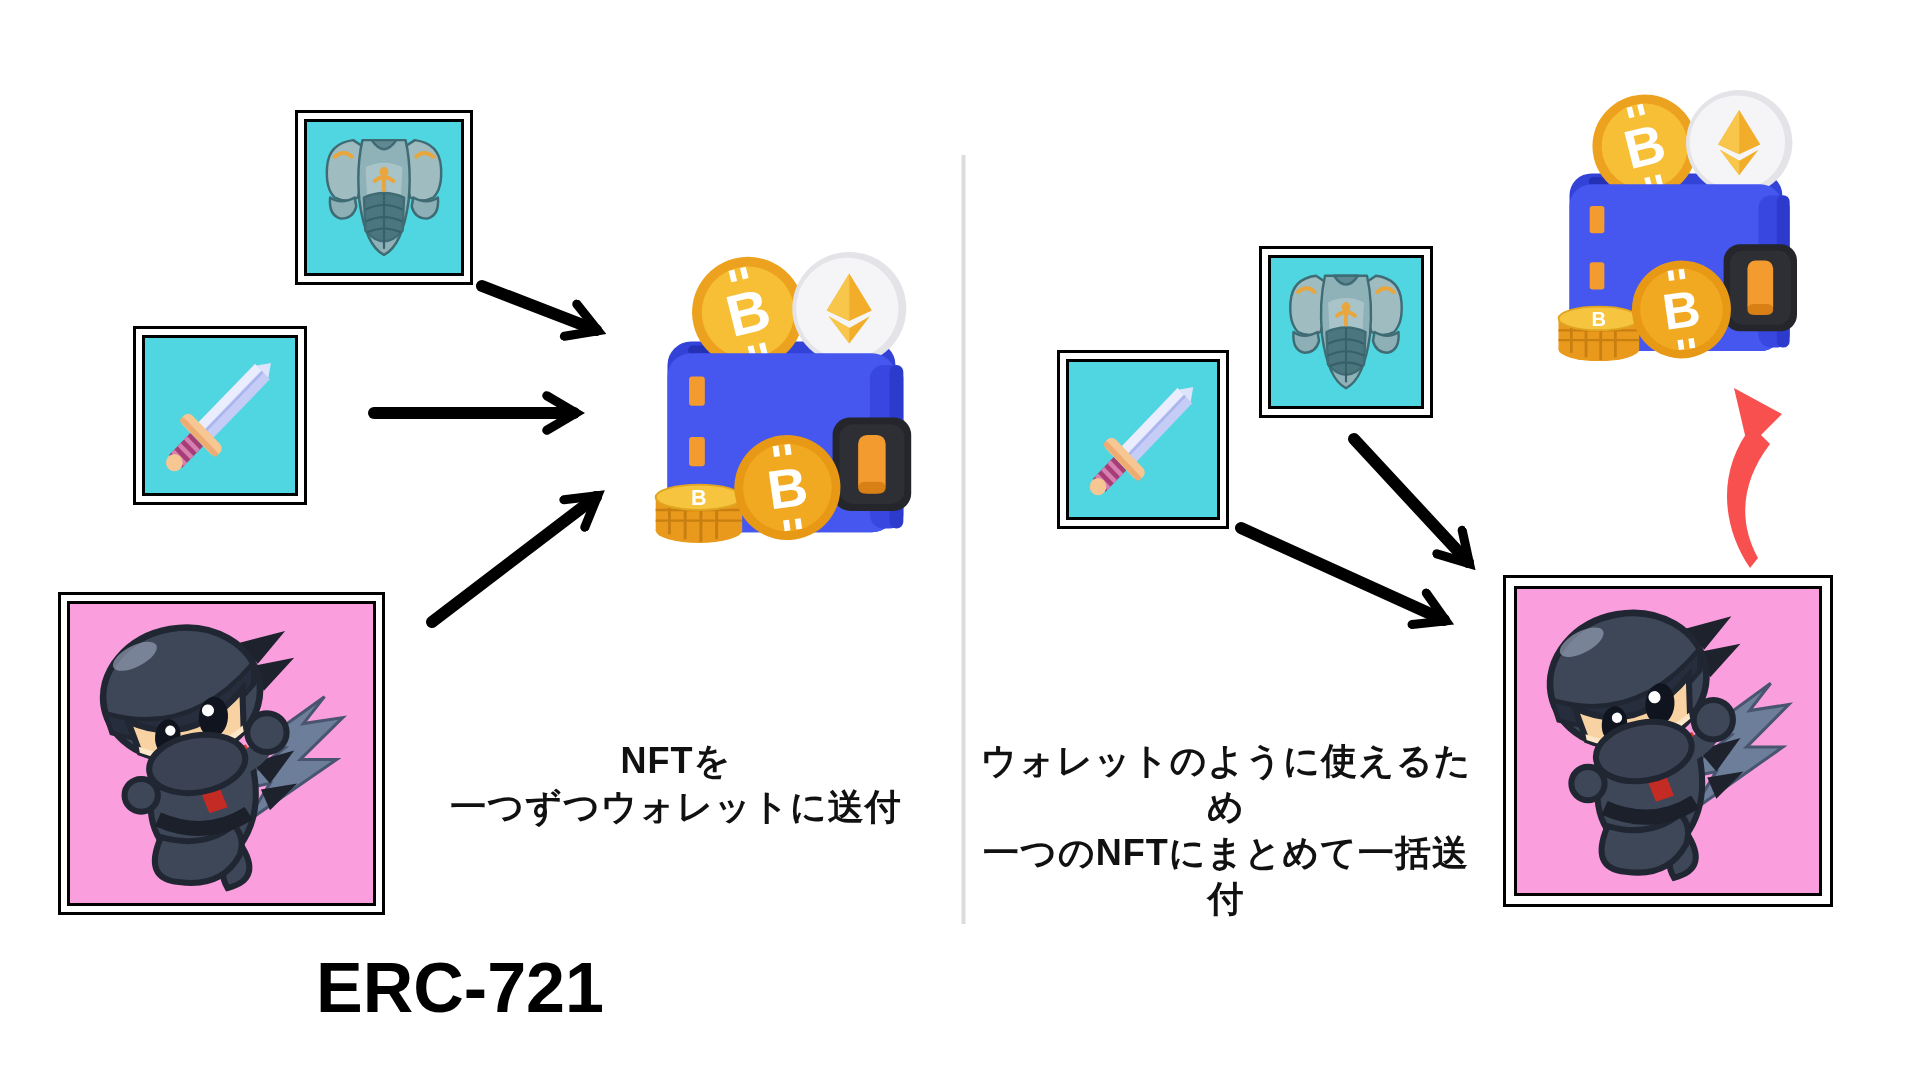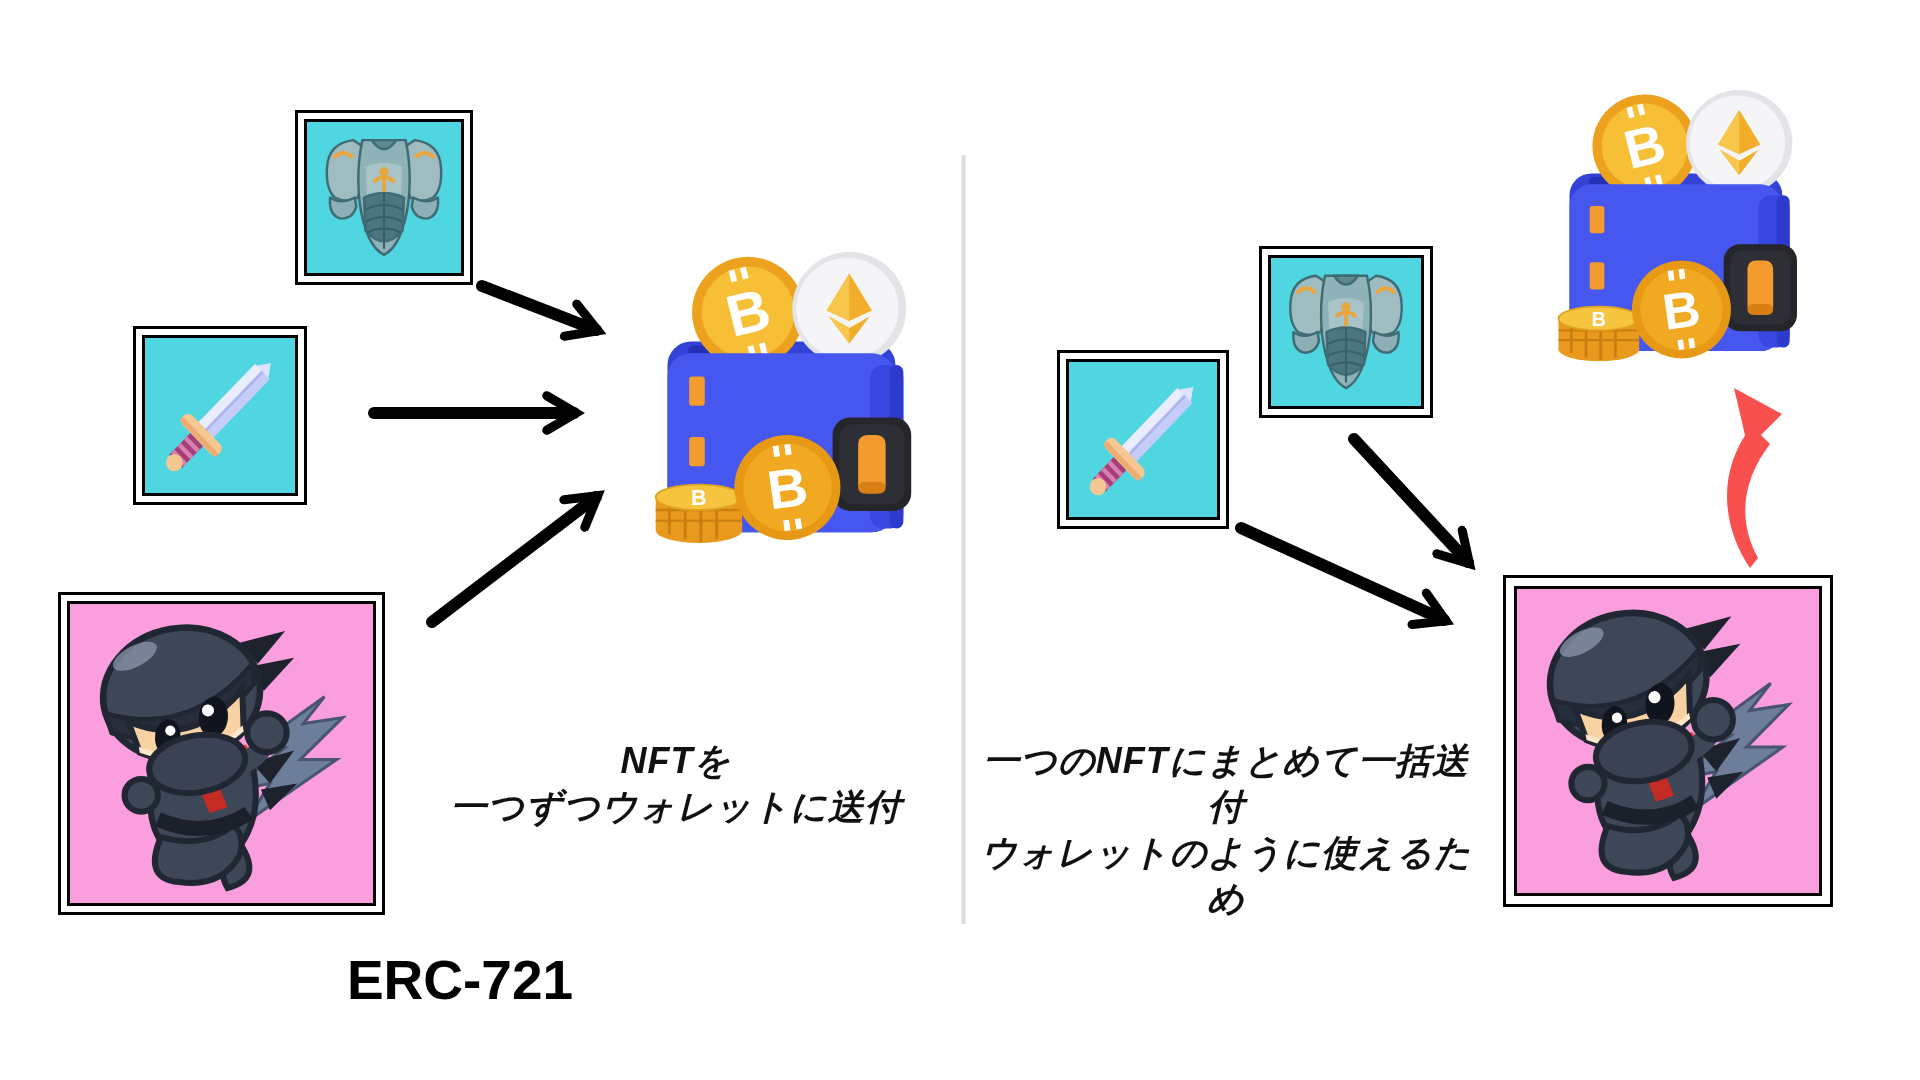--- a/index.html
+++ b/index.html
@@ -4,22 +4,22 @@
 <style>
   html,body{margin:0;padding:0;background:#fff;}
   .canvas{position:relative;width:1920px;height:1080px;background:#ffffff;overflow:hidden;
           font-family:"Liberation Sans","DejaVu Sans",sans-serif;}
   .abs{position:absolute;}
   
   .nft-box{position:absolute;background:#ffffff;border:3px solid #000;padding:6px;box-sizing:border-box;}
   .nft-inner{width:100%;height:100%;border:3px solid #000;box-sizing:border-box;overflow:hidden;}
   .nft-inner svg{display:block;width:100%;height:100%;}
   .art svg{display:block;width:100%;height:100%;}
-  .caption{position:absolute;text-align:center;font-weight:700;font-size:36px;line-height:46px;color:#111;letter-spacing:1px;font-style:italic;}
-  .erc-label{position:absolute;text-align:center;font-weight:700;font-size:55px;color:#000;}
+  .caption{position:absolute;text-align:center;font-weight:700;font-size:36px;line-height:46px;color:#111;letter-spacing:1px;}
+  .erc-label{position:absolute;text-align:center;font-weight:700;font-size:70px;color:#000;}
   .overlay{position:absolute;left:0;top:0;width:1920px;height:1080px;pointer-events:none;}
 </style>
 </head>
 <body>
 
 <svg width="0" height="0" style="position:absolute" aria-hidden="true">
   <defs>
 
     <g id="g-wallet">
 
@@ -226,22 +226,22 @@
   </div>
 
   <div class="abs art" style="left:1712px;top:372px;width:105px;height:200px;">
     <svg viewBox="0 0 105 200" preserveAspectRatio="none">
       <path d="M38,196 C8,152 6,96 40,54 L58,72 C32,106 24,146 46,186 Z" fill="#f8504f"></path>
       <polygon points="22,16 70,42 36,76" fill="#f8504f"></polygon>
     </svg>
   </div>
 
   <div class="caption" style="left:976px;top:738px;width:500px;">
+    <div>ウォレットのように使えるため</div>
     <div>一つのNFTにまとめて一括送付</div>
-    <div>ウォレットのように使えるため</div>
   </div>
 
 
   <svg class="overlay" viewBox="0 0 1920 1080">
     <defs>
       <marker id="ah" viewBox="0 0 10 10" refX="7.5" refY="5" markerWidth="3.6" markerHeight="3.6" orient="auto-start-reverse">
         <path d="M1.2,1 L8,5 L1.2,9" fill="none" stroke="#000" stroke-width="2.1" stroke-linecap="round"></path>
       </marker>
     </defs>
     <line x1="963.5" y1="155" x2="963.5" y2="924" stroke="#dcdcdc" stroke-width="4"></line>

